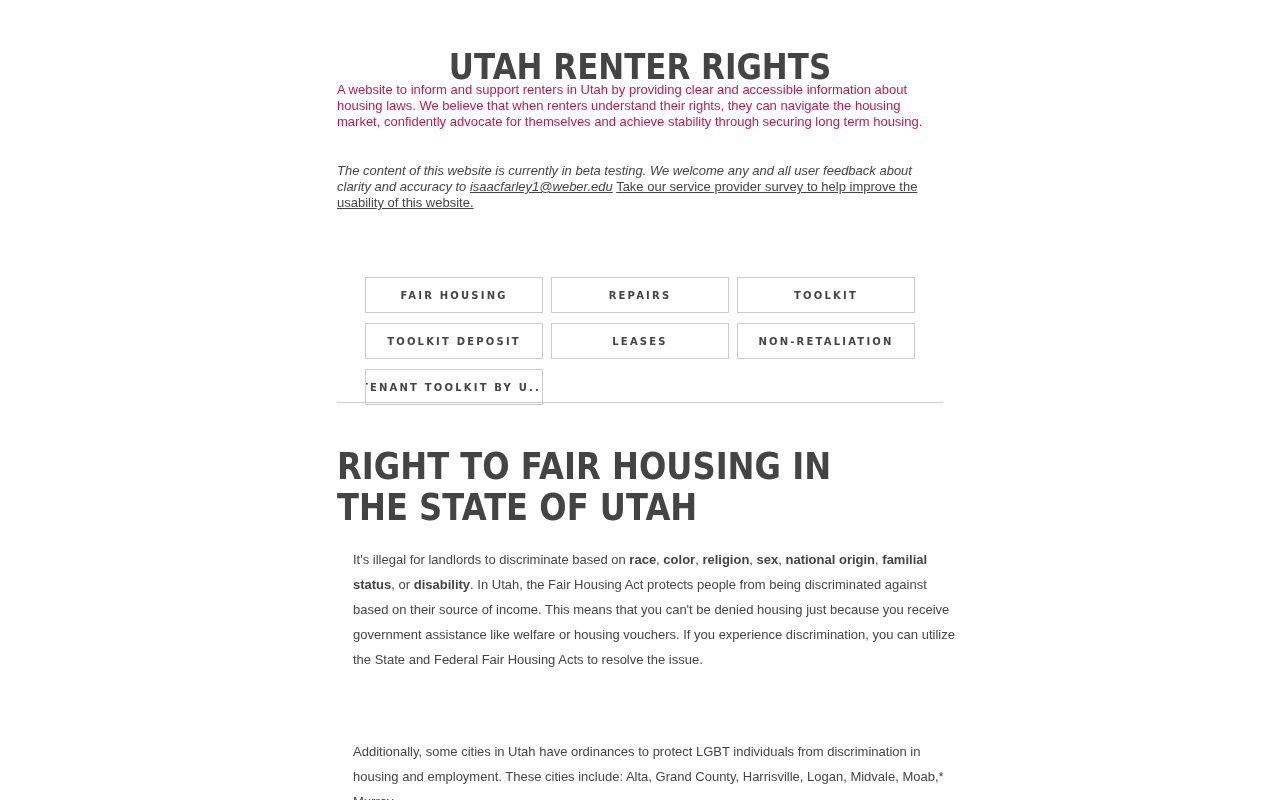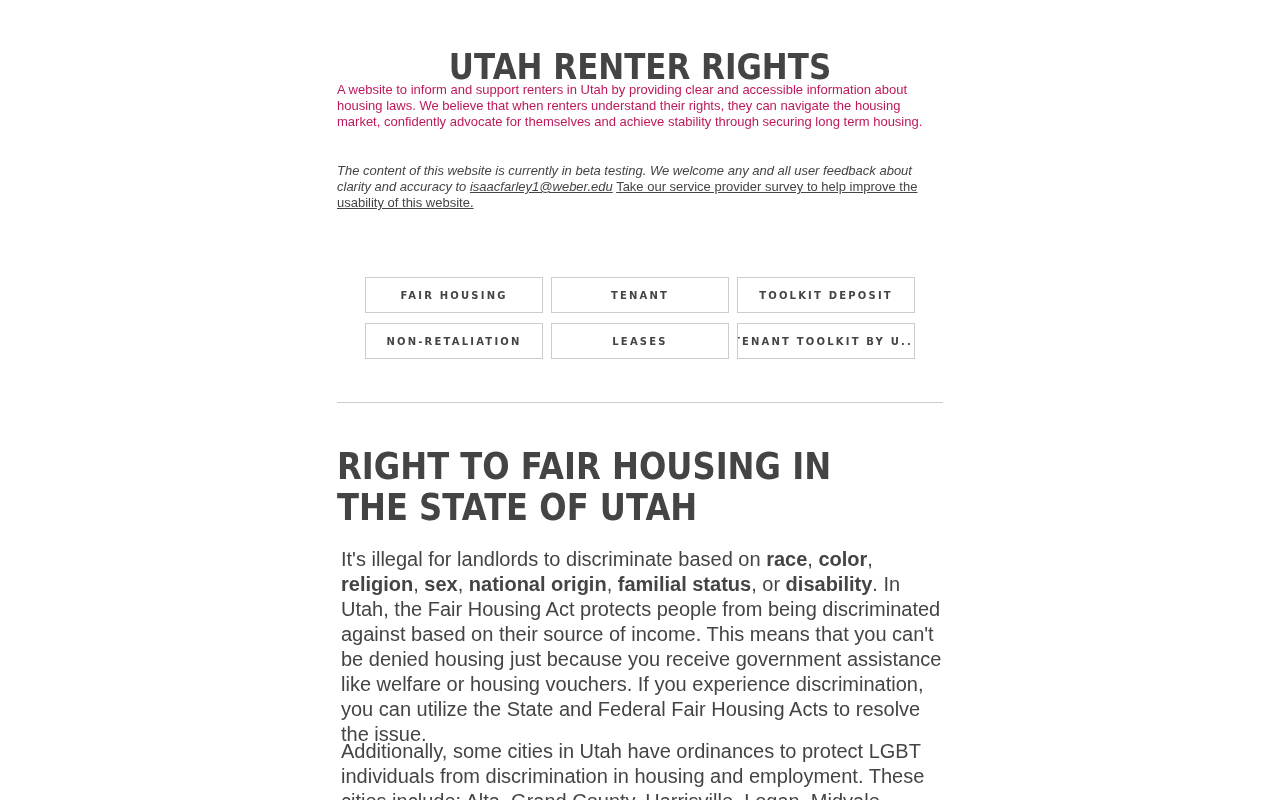--- a/index.html
+++ b/index.html
@@ -7,41 +7,42 @@
   .container { position:absolute; left:337px; width:606px; top:0; }
   .site-title { position:absolute; left:0; width:606px; top:20px; text-align:center; font-family:"DejaVu Sans", sans-serif; font-weight:bold; font-size:36px; line-height:46px; letter-spacing:0px; color:#444444; transform:scaleX(0.86); transform-origin:center; }
   .intro { position:absolute; top:82px; left:0; width:606px; font-size:13px; line-height:16px; color:#be185d; margin:0; }
   .beta { position:absolute; top:163px; left:0; width:606px; font-size:13px; line-height:16px; color:#444444; margin:0; }
   .beta em { }
   .beta a { color:#444444; text-decoration:underline; }
   .nav-grid { position:absolute; top:235px; left:28px; width:550px; display:grid; grid-template-columns:178px 178px 178px; column-gap:8px; row-gap:10px;margin-top:42px; }
   .nav-btn { height:36px; border:1px solid #cccccc; background:#fff; display:flex; align-items:center; justify-content:center; font-family:"DejaVu Sans", sans-serif; font-weight:bold; font-size:10px; letter-spacing:2.2px; color:#444444; box-sizing:border-box; white-space:nowrap; overflow:hidden; cursor:pointer; }
   .divider { position:absolute; top:402px; left:0; width:606px; height:1px; background:#cccccc; border:none; margin:0; }
   .section-title { position:absolute; top:446px; left:0; width:640px; font-family:"DejaVu Sans", sans-serif; font-weight:bold; font-size:37px; line-height:41px; color:#444444; margin:0; transform:scaleX(0.87); transform-origin:left; }
-  .body-p { position:absolute; left:4px; width:610px; font-size:20px; line-height:25px; color:#444444; margin:0; }
+  .body-p { position:absolute; left:16px; width:610px; font-size:13px; line-height:25px; color:#444444; margin:0; }
   .p1 { top:547px; }
   .p2 { top:739px; }
   .body-p b { font-weight:bold; }
 </style>
 </head>
 <body>
 
 <div class="container">
   <h1 class="site-title">UTAH RENTER RIGHTS</h1>
 
   <p class="intro">A website to inform and support renters in Utah by providing clear and accessible information about housing laws. We believe that when renters understand their rights, they can navigate the housing market, confidently advocate for themselves and achieve stability through securing long term housing.</p>
 
   <p class="beta"><em><span>The content of this website is currently in beta testing. We welcome any and all user feedback about clarity and accuracy to </span><a>isaacfarley1@weber.edu</a></em> <a>Take our service provider survey to help improve the usability of this website.</a></p>
 
   <nav class="nav-grid">
     <div class="nav-btn">FAIR HOUSING</div>
-    <div class="nav-btn">TENANT</div>
+    <div class="nav-btn">REPAIRS</div>
+    <div class="nav-btn">TOOLKIT</div>
     <div class="nav-btn">TOOLKIT DEPOSIT</div>
+    <div class="nav-btn">LEASES</div>
     <div class="nav-btn">NON-RETALIATION</div>
-    <div class="nav-btn">LEASES</div>
     <div class="nav-btn">TENANT TOOLKIT BY U...</div>
   </nav>
 
   <hr class="divider">
 
   <h2 class="section-title">RIGHT TO FAIR HOUSING IN THE STATE OF UTAH</h2>
 
   <p class="body-p p1"><span>It's illegal for landlords to discriminate based on </span><b>race</b><span>, </span><b>color</b><span>, </span><b>religion</b><span>, </span><b>sex</b><span>, </span><b>national origin</b><span>, </span><b>familial status</b><span>, or </span><b>disability</b><span>. In Utah, the Fair Housing Act protects people from being discriminated against based on their source of income. This means that you can't be denied housing just because you receive government assistance like welfare or housing vouchers. If you experience discrimination, you can utilize the State and Federal Fair Housing Acts to resolve the issue.</span></p>
 
   <p class="body-p p2">Additionally, some cities in Utah have ordinances to protect LGBT individuals from discrimination in housing and employment. These cities include: Alta, Grand County, Harrisville, Logan, Midvale, Moab,* Murray,</p>

